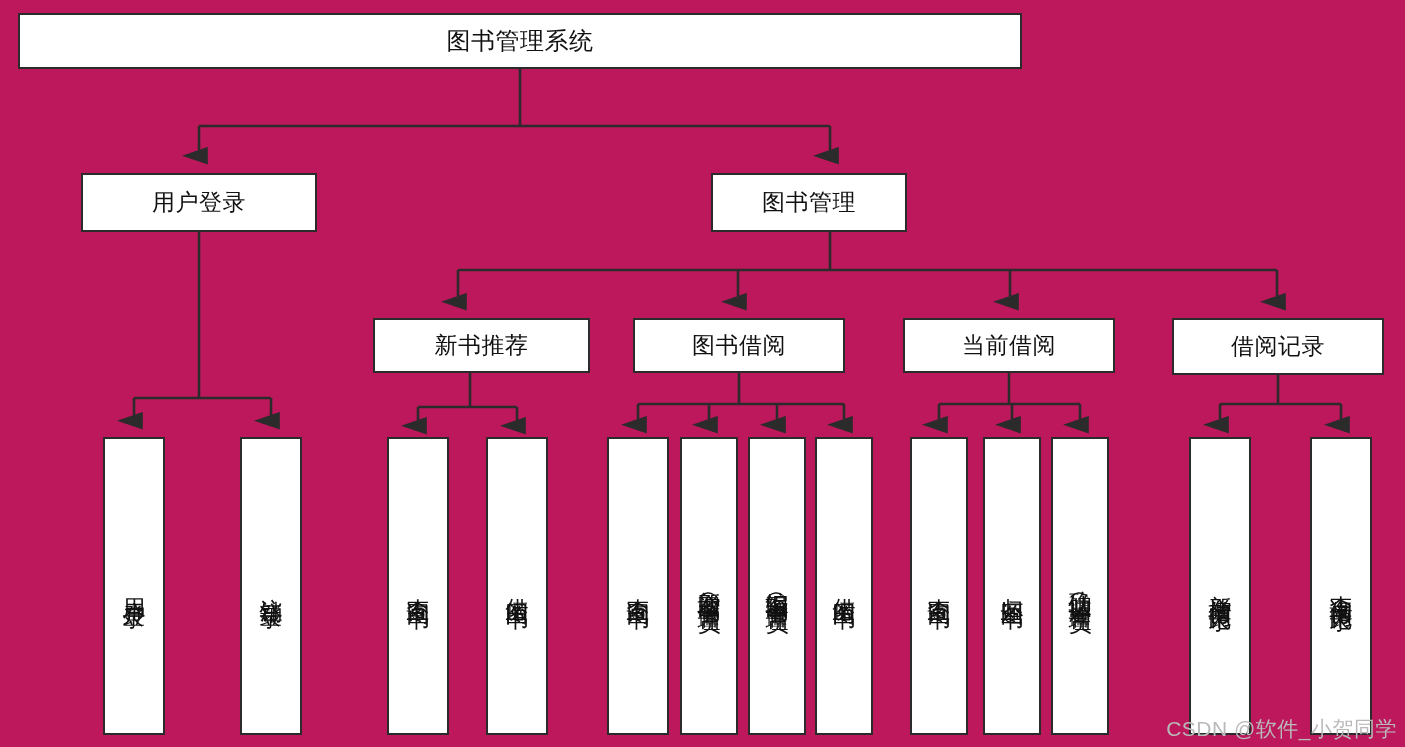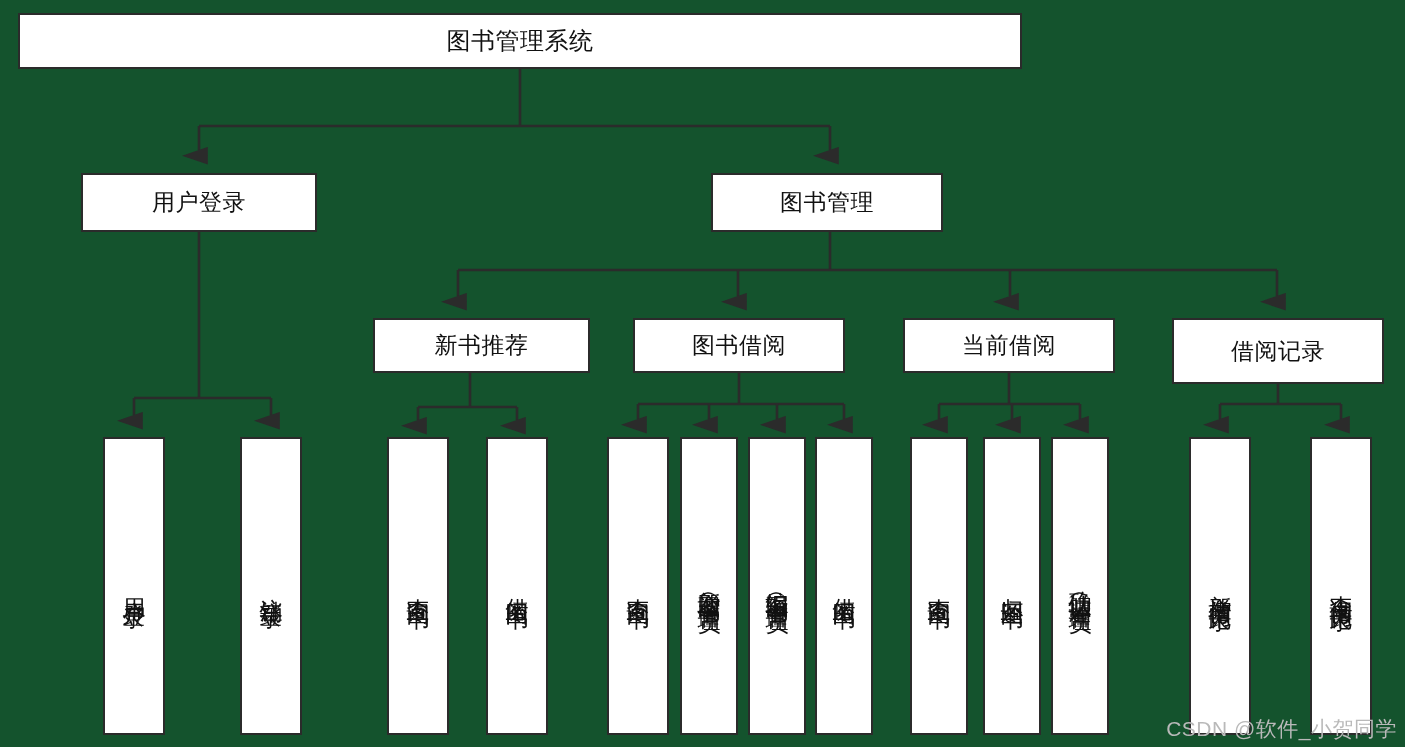--- a/index.html
+++ b/index.html
@@ -4,21 +4,21 @@
 <style>
   html, body {
     margin: 0;
     padding: 0;
     background: #ffffff;
   }
   #canvas {
     position: relative;
     width: 1405px;
     height: 747px;
-    background: #14532d;
+    background: #be185d;
     font-family: "Liberation Sans", "DejaVu Sans", sans-serif;
     overflow: hidden;
   }
   svg.wires {
     position: absolute;
     left: 0;
     top: 0;
     width: 1405px;
     height: 747px;
     pointer-events: none;
@@ -120,34 +120,34 @@
     </g>
   </svg>
 
   <div class="node h root" style="left:18px;top:13px;width:1004px;height:56px;">
     <span>图书管理系统</span>
   </div>
 
   <div class="node h" style="left:81px;top:173px;width:236px;height:59px;">
     <span>用户登录</span>
   </div>
-  <div class="node h" style="left:711px;top:173px;width:232px;height:59px;">
+  <div class="node h" style="left:711px;top:173px;width:196px;height:59px;">
     <span>图书管理</span>
   </div>
 
   <div class="node h" style="left:361px;top:318px;width:217px;height:55px;margin-left:12px;">
     <span>新书推荐</span>
   </div>
   <div class="node h" style="left:633px;top:318px;width:212px;height:55px;">
     <span>图书借阅</span>
   </div>
   <div class="node h" style="left:903px;top:318px;width:212px;height:55px;">
     <span>当前借阅</span>
   </div>
-  <div class="node h" style="left:1172px;top:318px;width:212px;height:66px;">
+  <div class="node h" style="left:1172px;top:318px;width:212px;height:57px;">
     <span>借阅记录</span>
   </div>
 
   <div class="node v" style="left:103px;top:437px;width:62px;height:298px;">
     <span class="vtext">用户登录</span>
   </div>
   <div class="node v" style="left:240px;top:437px;width:62px;height:298px;">
     <span class="vtext">注销登录</span>
   </div>
 

